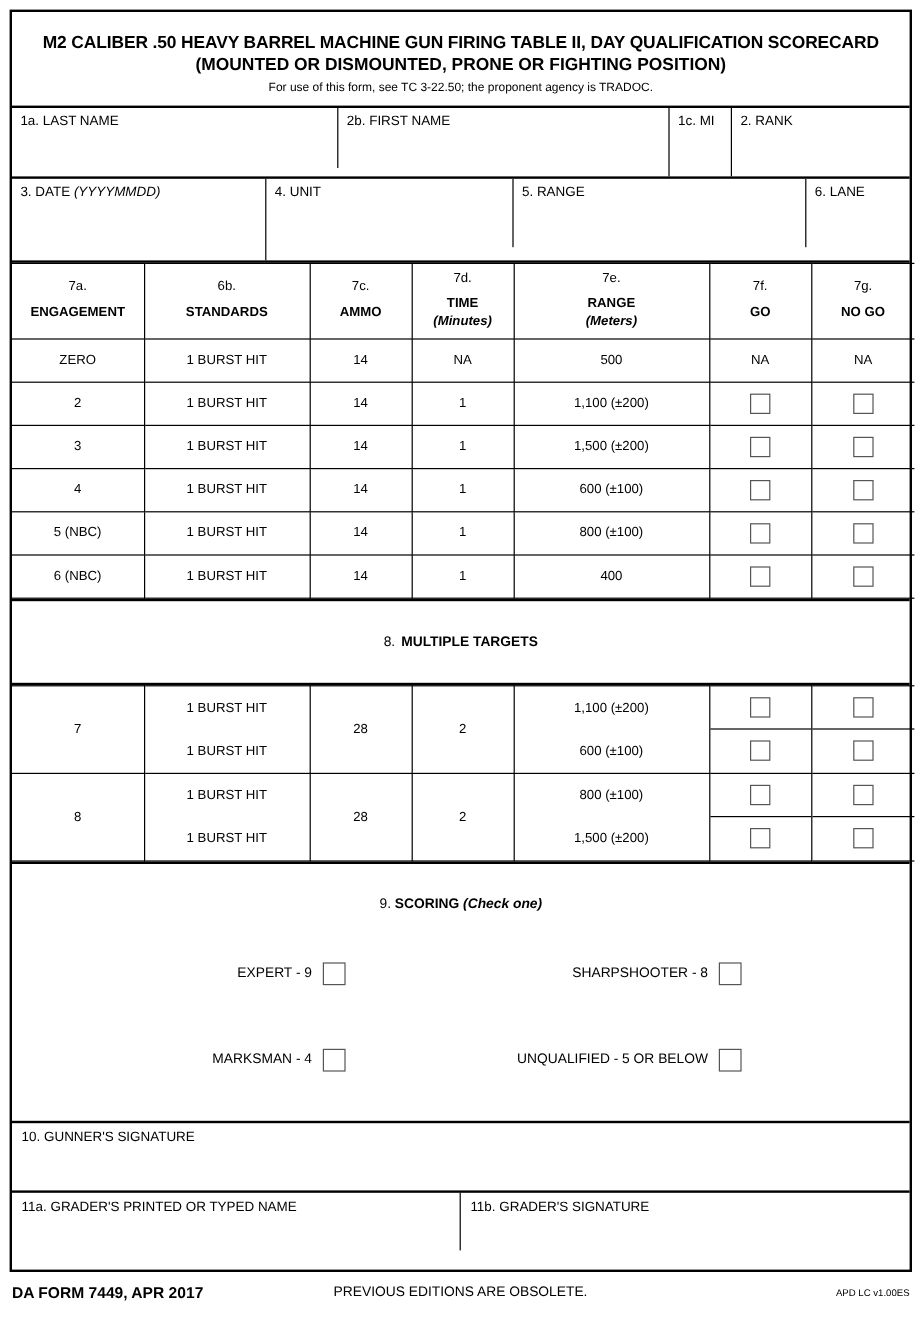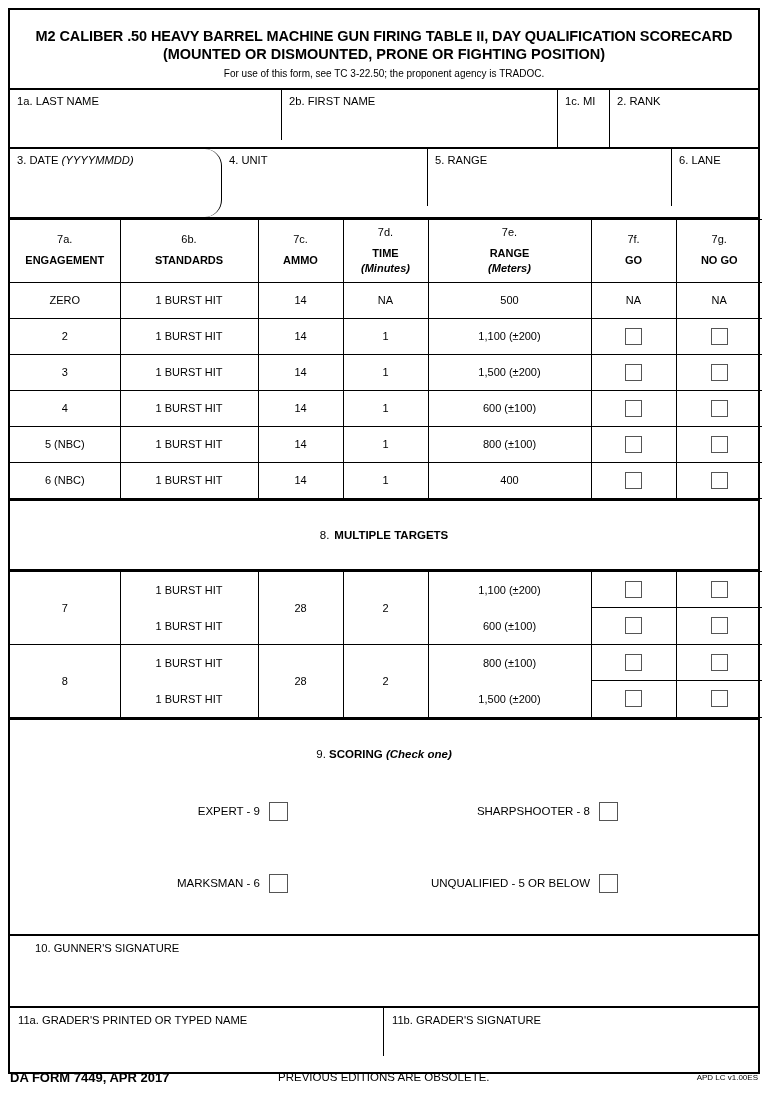--- a/index.html
+++ b/index.html
@@ -185,21 +185,21 @@
       <span class="lbl">1c.  MI</span>
       <span class="val"></span>
     </div>
     <div class="fcell" style="width:148px;height:57px;">
       <span class="lbl">2.  RANK</span>
       <span class="val"></span>
     </div>
   </div>
 
   <div class="fieldrow b-bottom">
-    <div class="fcell" style="width:212px;height:68px;border-radius:17px;">
+    <div class="fcell" style="width:212px;height:68px;">
       <span class="lbl"><span>3.  DATE</span> <i>(YYYYMMDD)</i></span>
       <span class="val"></span>
     </div>
     <div class="fcell" style="width:206px;height:57px;">
       <span class="lbl">4.  UNIT</span>
       <span class="val"></span>
     </div>
     <div class="fcell" style="width:244px;height:57px;">
       <span class="lbl">5.  RANGE</span>
       <span class="val"></span>
@@ -404,29 +404,29 @@
       <span class="i">(Check one)</span>
     </div>
 
     <div class="sc-opt" id="sc-expert">
       <span class="sc-lab">EXPERT - 9</span><span class="chk"></span>
     </div>
     <div class="sc-opt" id="sc-sharpshooter">
       <span class="sc-lab">SHARPSHOOTER - 8</span><span class="chk"></span>
     </div>
     <div class="sc-opt" id="sc-marksman">
-      <span class="sc-lab">MARKSMAN - 6</span><span class="chk"></span>
+      <span class="sc-lab">MARKSMAN - 4</span><span class="chk"></span>
     </div>
     <div class="sc-opt" id="sc-unqualified">
       <span class="sc-lab">UNQUALIFIED - 5 OR BELOW</span><span class="chk"></span>
     </div>
   </div>
 
   <div class="sigrow b-bottom">
-    <div class="sigcell" style="width:748px;height:70px;margin-left:17px;">
+    <div class="sigcell" style="width:748px;height:56px;">
       <span>10.  GUNNER'S SIGNATURE</span>
       <span></span>
     </div>
   </div>
 
   <div class="sigrow">
     <div class="sigcell" style="width:374px;height:48px;">
       <span>11a.  GRADER'S PRINTED OR TYPED NAME</span>
       <span></span>
     </div>

